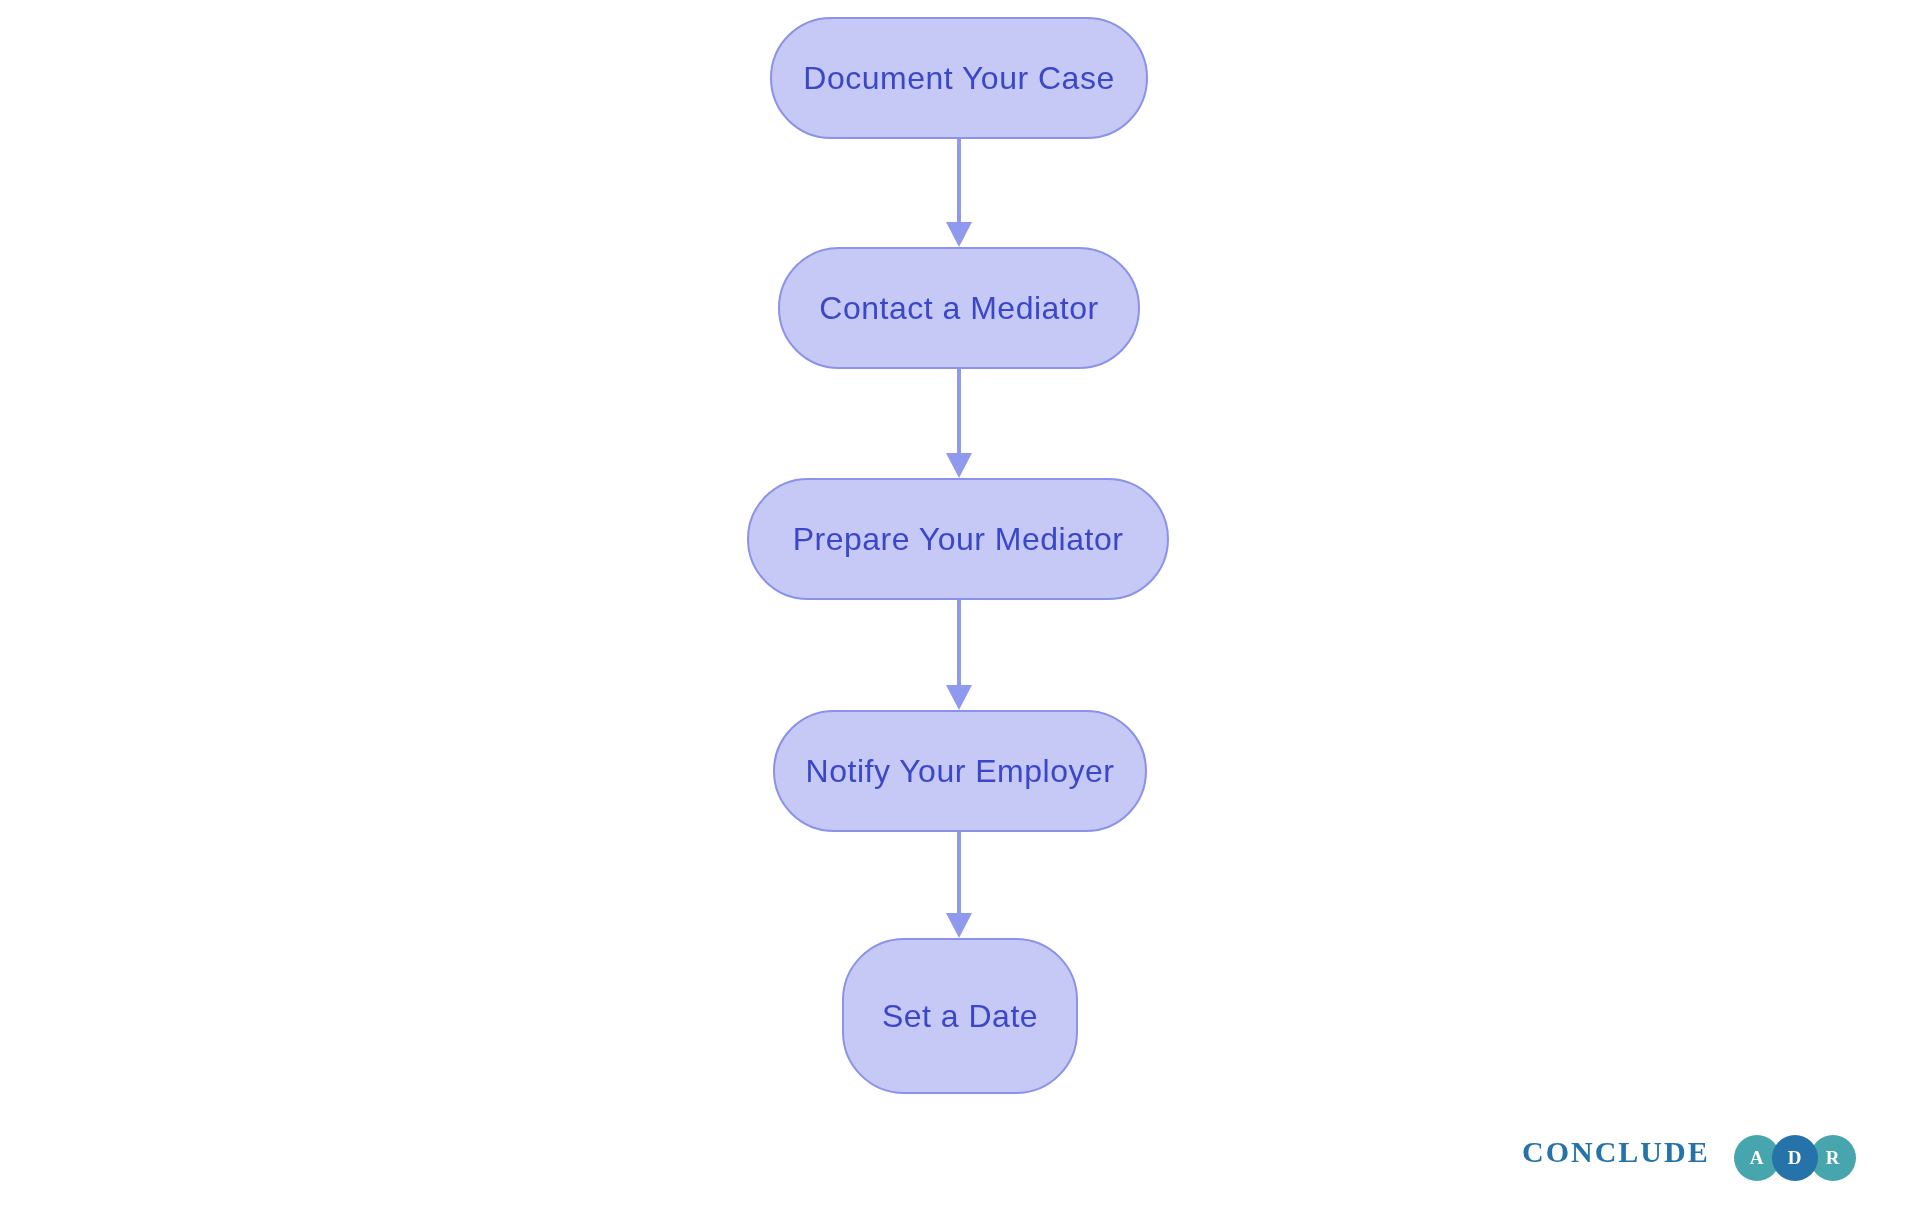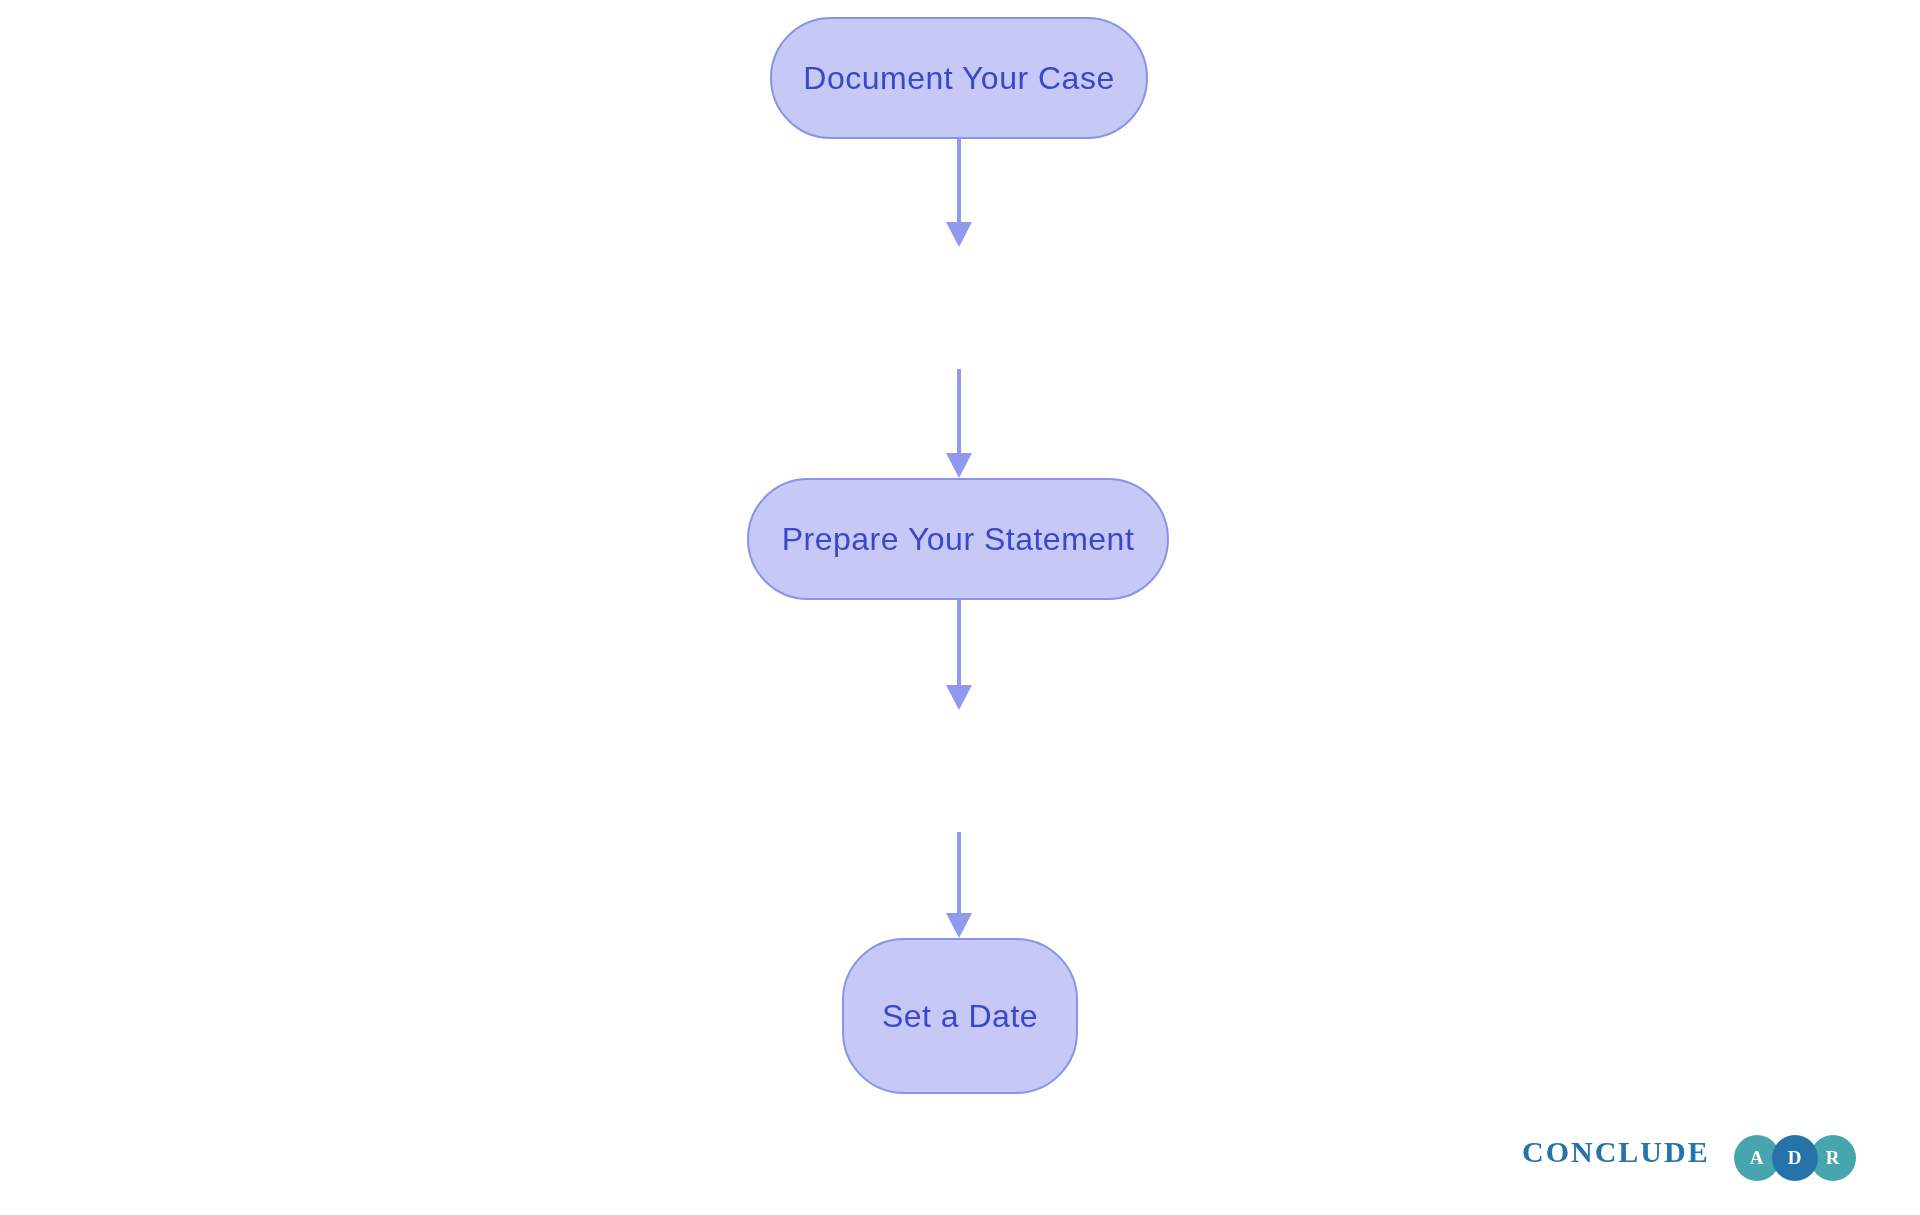--- a/index.html
+++ b/index.html
@@ -111,35 +111,41 @@
 
   <div class="node n1">
     <span class="node-label">Document Your Case</span>
   </div>
 
   <div class="arrow a1">
     <div class="arrow-line"></div>
     <div class="arrow-head"></div>
   </div>
 
+  <div class="node n2">
+    <span class="node-label">Contact a Mediator</span>
+  </div>
 
   <div class="arrow a2">
     <div class="arrow-line"></div>
     <div class="arrow-head"></div>
   </div>
 
   <div class="node n3">
-    <span class="node-label">Prepare Your Statement</span>
+    <span class="node-label">Prepare Your Mediator</span>
   </div>
 
   <div class="arrow a3">
     <div class="arrow-line"></div>
     <div class="arrow-head"></div>
   </div>
 
+  <div class="node n4">
+    <span class="node-label">Notify Your Employer</span>
+  </div>
 
   <div class="arrow a4">
     <div class="arrow-line"></div>
     <div class="arrow-head"></div>
   </div>
 
   <div class="node n5">
     <span class="node-label">Set a Date</span>
   </div>
 

